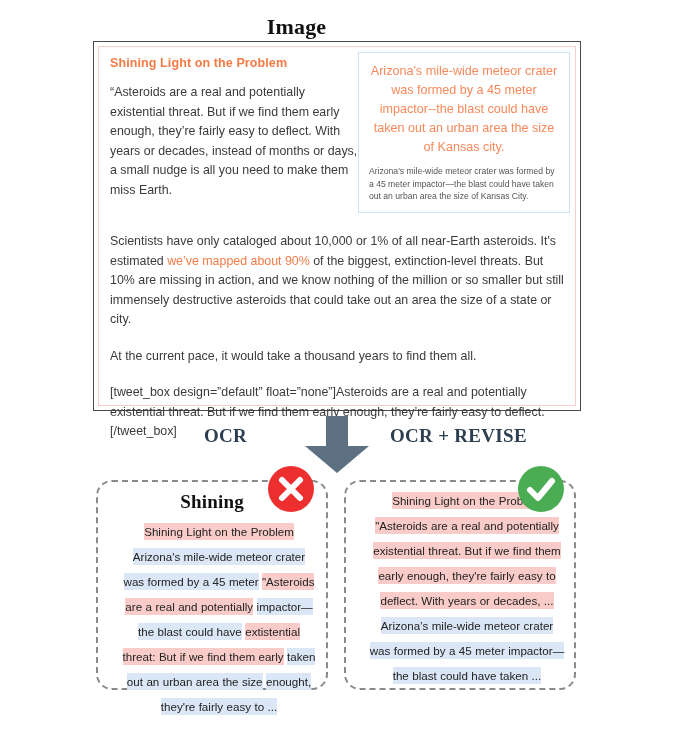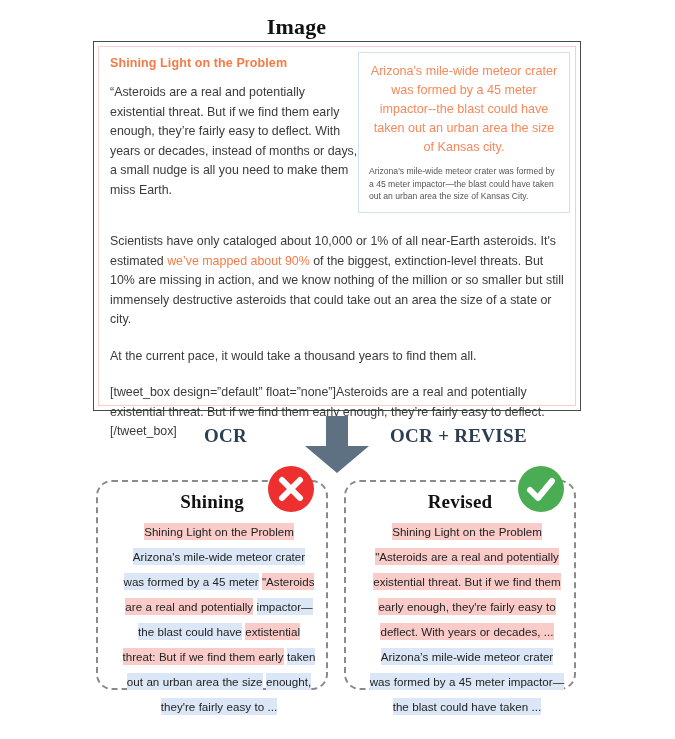--- a/index.html
+++ b/index.html
@@ -221,21 +221,20 @@
   <div class="panel-text"><span class="hl-pink">Shining Light on the Problem</span><span> </span><span class="hl-blue">Arizona's mile-wide meteor crater was formed by a 45 meter</span><span> </span><span class="hl-pink">"Asteroids are a real and potentially</span><span> </span><span class="hl-blue">impactor—the blast could have</span><span> </span><span class="hl-pink">extistential threat: But if we find them early</span><span> </span><span class="hl-blue">taken out an urban area the size</span><span> </span><span class="hl-blue">enought, they're fairly easy to ...</span></div>
 </div>
 
 <div class="badge badge-x">
   <svg width="46" height="46" viewBox="0 0 46 46" xmlns="http://www.w3.org/2000/svg">
     <path d="M14 14 L32 32 M32 14 L14 32" stroke="#ffffff" stroke-width="6" stroke-linecap="round"></path>
   </svg>
 </div>
 
 <div class="panel panel-right">
-  <div class="panel-title">Revised</div>
   <div class="panel-text"><span class="hl-pink">Shining Light on the Problem "Asteroids are a real and potentially existential threat. But if we find them early enough, they're fairly easy to deflect. With years or decades, ...</span><span> </span><span class="hl-blue">Arizona’s mile-wide meteor crater was formed by a 45 meter impactor—the blast could have taken ...</span></div>
 </div>
 
 <div class="badge badge-ok">
   <svg width="46" height="46" viewBox="0 0 46 46" xmlns="http://www.w3.org/2000/svg">
     <path d="M12 24 L20 32 L34 15" stroke="#ffffff" stroke-width="6" fill="none" stroke-linecap="round" stroke-linejoin="round"></path>
   </svg>
 </div>
 
 </body></html>

